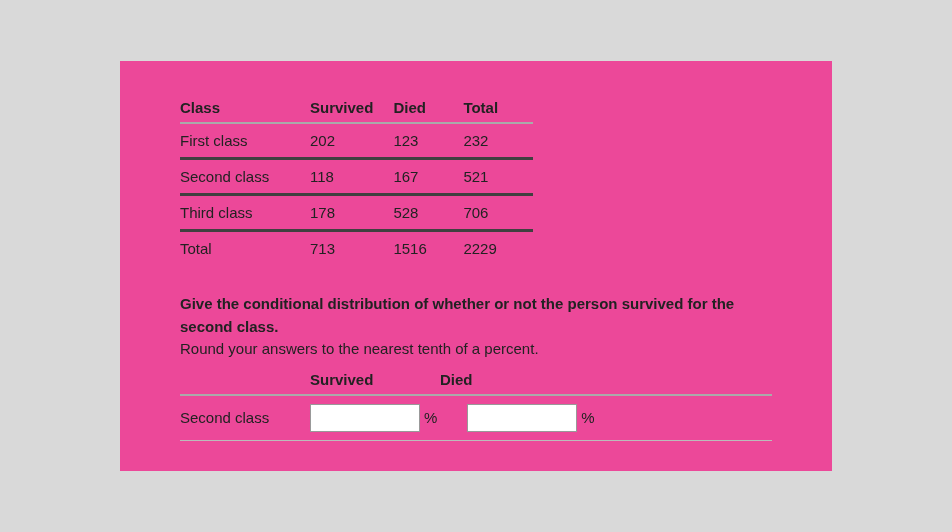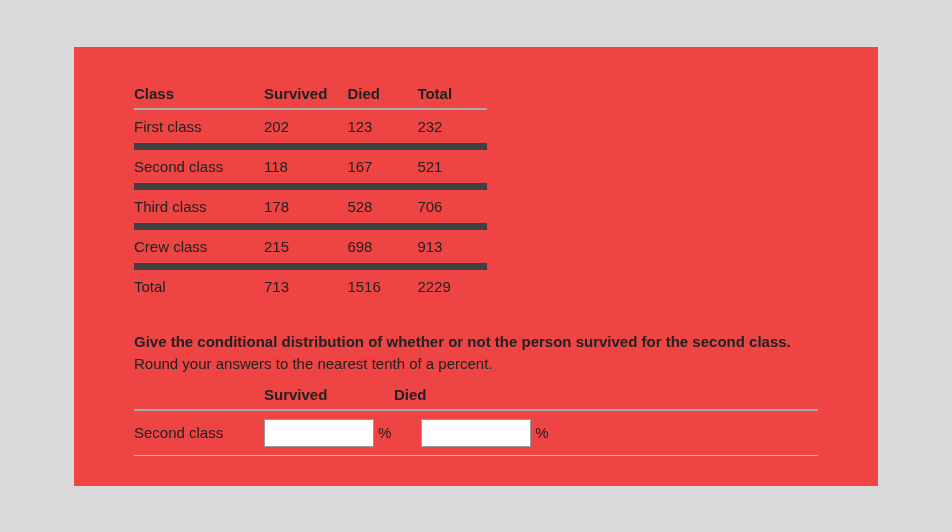--- a/index.html
+++ b/index.html
@@ -12,23 +12,23 @@
       background-color: #d9d9d9;
       font-family: Arial, sans-serif;
       width: 952px;
       height: 532px;
       display: flex;
       align-items: center;
       justify-content: center;
     }
 
     .container {
-      background-color: #ef4444;
+      background-color: #ec4899;
       padding: 30px 60px;
-      width: 804px;
+      width: 712px;
     }
 
     .data-table {
       border-collapse: collapse;
       margin-bottom: 28px;
       width: auto;
     }
 
     .data-table th, .data-table td {
       padding: 8px 20px 8px 0;
@@ -37,21 +37,21 @@
       color: #222;
     }
 
     .data-table thead tr th {
       font-weight: bold;
       border-bottom: 2px solid #aaa;
       padding-bottom: 6px;
     }
 
     .data-table tbody tr td {
-      border-bottom: 7px solid #404040;
+      border-bottom: 3px solid #404040;
     }
 
     .data-table tbody tr:last-child td {
       border-bottom: none;
     }
 
     .data-table td:first-child, .data-table th:first-child {
       min-width: 130px;
     }
 
@@ -156,26 +156,20 @@
         <td>Second class</td>
         <td>118</td>
         <td>167</td>
         <td>521</td>
       </tr>
       <tr>
         <td>Third class</td>
         <td>178</td>
         <td>528</td>
         <td>706</td>
-      </tr>
-      <tr>
-        <td>Crew class</td>
-        <td>215</td>
-        <td>698</td>
-        <td>913</td>
       </tr>
       <tr>
         <td>Total</td>
         <td>713</td>
         <td>1516</td>
         <td>2229</td>
       </tr>
     </tbody>
   </table>
 

